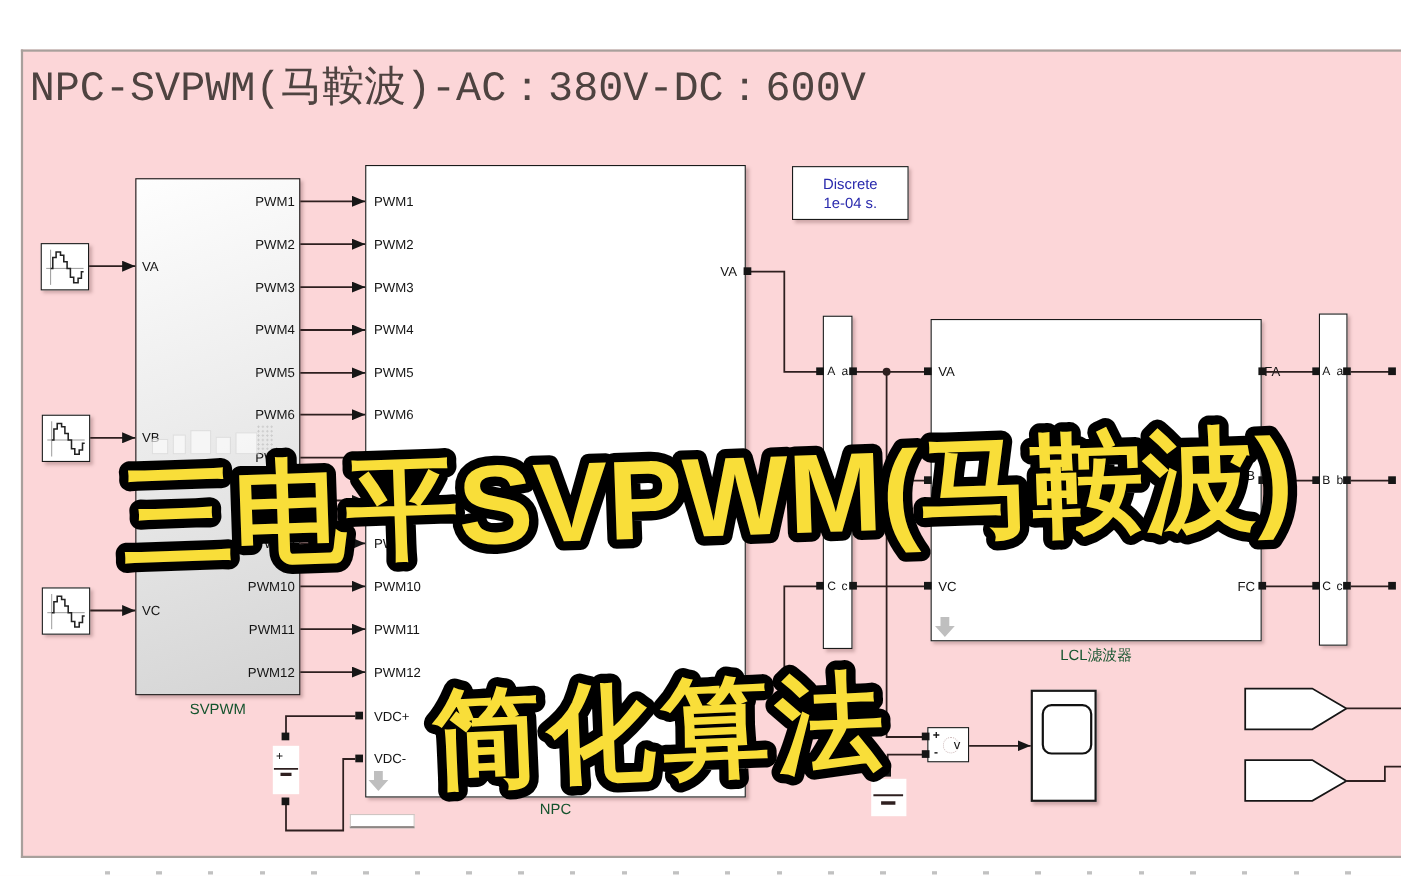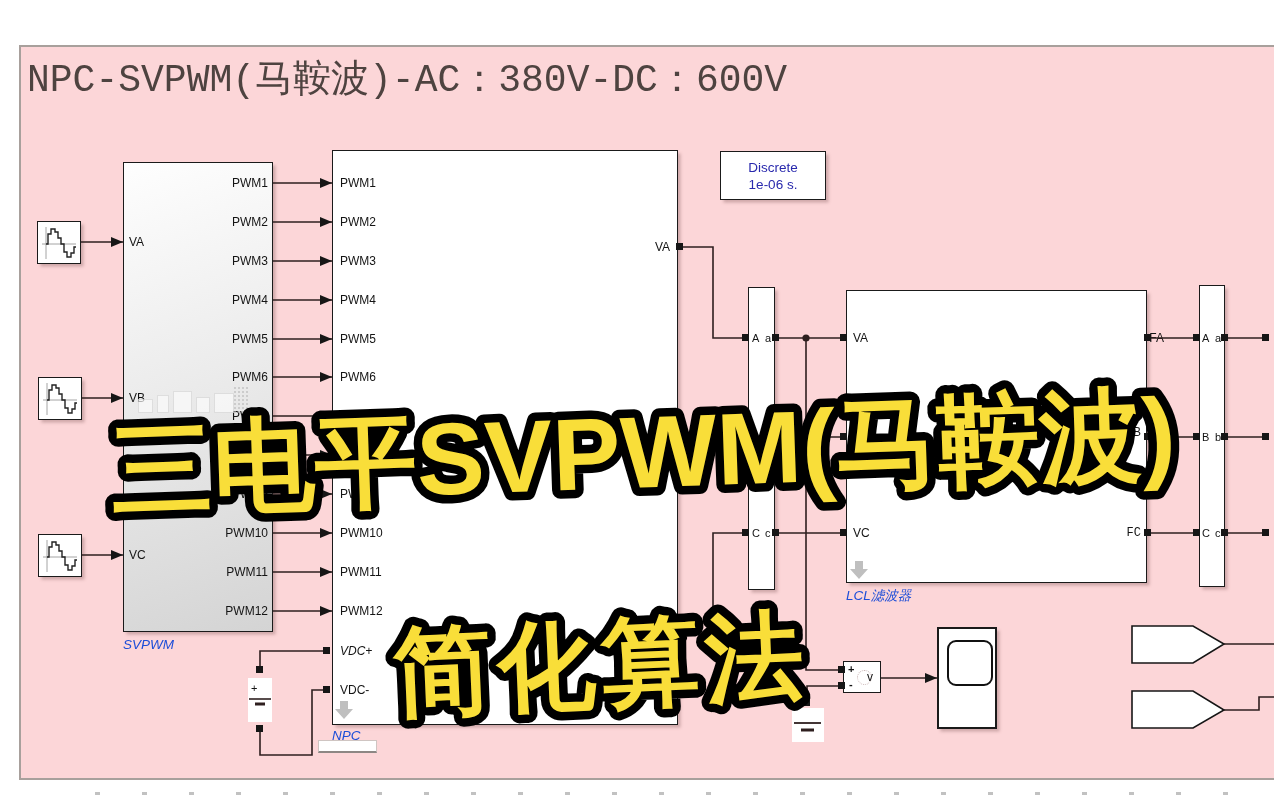--- a/index.html
+++ b/index.html
@@ -7,21 +7,21 @@
   .abs{position:absolute;font-family:Liberation Mono, monospace;}
   #canvas{left:19px;top:45px;width:1255px;height:735px;background:#fcd6d8;
           border:2px solid #a8a09c;border-right:none;box-sizing:border-box;}
   #title{left:27px;top:53px;font-size:38px;color:#4e4340;letter-spacing:0px;white-space:nowrap;}
   .blk{position:absolute;background:#ffffff;border:1.6px solid #1a1a1a;
        box-shadow:2.5px 2.5px 3px rgba(130,90,90,.38);box-sizing:border-box;}
   .grad{background:linear-gradient(160deg,#fefefe 0%,#ececec 45%,#d4d4d4 100%);}
   .plabel{position:absolute;font-size:12px;color:#141414;line-height:16px;white-space:nowrap;}
   .psm{font-size:11px;line-height:14px;}
   .pr{text-align:right;}
-  .blabel{position:absolute;font-size:13.5px;color:#1d4ed8;white-space:nowrap;font-style:italic;}
+  .blabel{position:absolute;font-size:13.5px;color:#14532d;text-align:center;white-space:nowrap;}
   .disc{display:flex;flex-direction:column;align-items:center;justify-content:center;
         font-size:13.5px;color:#2929ad;line-height:17px;}
   svg.layer{position:absolute;left:0;top:0;pointer-events:none;}
   .wm{position:absolute;left:138px;top:387px;width:96px;height:26px;display:flex;
       align-items:flex-end;gap:4px;opacity:.8;}
   .wm span{display:block;background:rgba(252,252,252,.85);border:1px solid rgba(195,195,195,.55);}
   .wmdots{position:absolute;left:233px;top:386px;width:16px;height:28px;opacity:.6;
       background-image:radial-gradient(#b9b9b9 1px,transparent 1px);background-size:4px 4px;}
   #bottomstrip{left:0;top:780px;width:1274px;height:16px;background:#ffffff;}
   #bottommarks{left:95px;top:792px;width:1170px;height:3px;opacity:.55;
@@ -93,45 +93,45 @@
 <span class="plabel" style="left:340px;top:253px;">PWM3</span>
 <span class="plabel" style="left:340px;top:292px;">PWM4</span>
 <span class="plabel" style="left:340px;top:331px;">PWM5</span>
 <span class="plabel" style="left:340px;top:369px;">PWM6</span>
 <span class="plabel" style="left:340px;top:408px;">PWM7</span>
 <span class="plabel" style="left:340px;top:447px;">PWM8</span>
 <span class="plabel" style="left:340px;top:486px;">PWM9</span>
 <span class="plabel" style="left:340px;top:525px;">PWM10</span>
 <span class="plabel" style="left:340px;top:564px;">PWM11</span>
 <span class="plabel" style="left:340px;top:603px;">PWM12</span>
-<span class="plabel" style="left:340px;top:643px;font-style:italic;">VDC+</span>
+<span class="plabel" style="left:340px;top:643px;">VDC+</span>
 <span class="plabel" style="left:340px;top:682px;">VDC-</span>
 <span class="plabel pr" style="left:620px;top:239px;width:50px;">VA</span>
 <div class="blabel" style="left:332px;top:728px;width:346px;">NPC</div>
 
 <div class="blk disc" style="left:720px;top:151px;width:106px;height:49px;">
   <span>Discrete</span>
-  <span>1e-06 s.</span>
+  <span>1e-04 s.</span>
 </div>
 
 <div class="blk" style="left:748px;top:287px;width:27px;height:303px;"></div>
 <span class="plabel psm" style="left:752px;top:331px;">A</span>
 <span class="plabel psm" style="left:765px;top:331px;">a</span>
 <span class="plabel psm" style="left:752px;top:430px;">B</span>
 <span class="plabel psm" style="left:765px;top:430px;">b</span>
 <span class="plabel psm" style="left:752px;top:526px;">C</span>
 <span class="plabel psm" style="left:765px;top:526px;">c</span>
 
 <div class="blk" style="left:846px;top:290px;width:301px;height:293px;"></div>
 <span class="plabel" style="left:853px;top:330px;">VA</span>
 <span class="plabel" style="left:853px;top:429px;">VB</span>
 <span class="plabel" style="left:853px;top:525px;">VC</span>
 <span class="plabel pr" style="left:1124px;top:330px;width:40px;">FA</span>
 <span class="plabel pr" style="left:1101px;top:424px;width:40px;">FB</span>
-<span class="plabel pr" style="left:1101px;top:525px;width:40px;font-family:Liberation Mono, monospace;">FC</span>
+<span class="plabel pr" style="left:1101px;top:525px;width:40px;">FC</span>
 <div class="blabel" style="left:846px;top:587px;width:301px;">LCL滤波器</div>
 
 <div class="blk" style="left:1199px;top:285px;width:26px;height:302px;"></div>
 <span class="plabel psm" style="left:1202px;top:331px;">A</span>
 <span class="plabel psm" style="left:1215px;top:331px;">a</span>
 <span class="plabel psm" style="left:1202px;top:430px;">B</span>
 <span class="plabel psm" style="left:1215px;top:430px;">b</span>
 <span class="plabel psm" style="left:1202px;top:526px;">C</span>
 <span class="plabel psm" style="left:1215px;top:526px;">c</span>
 

